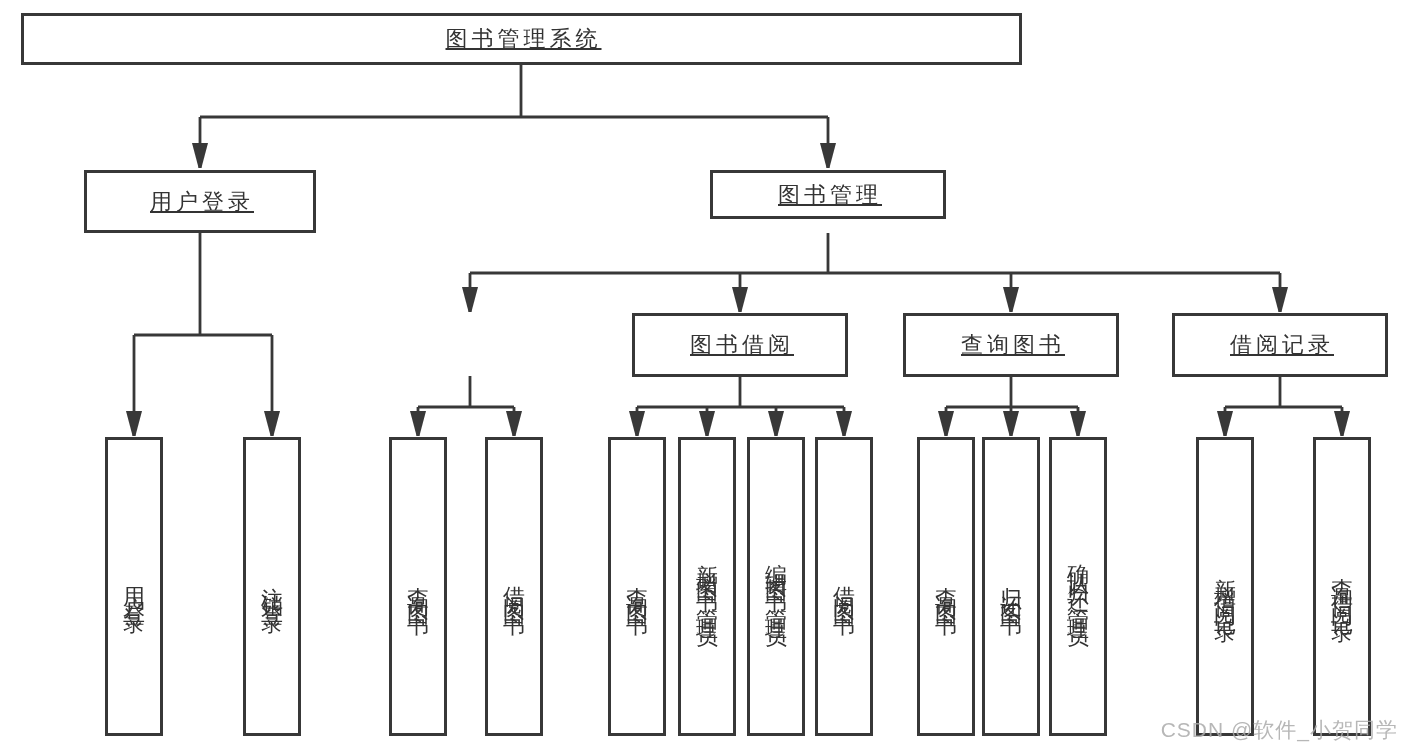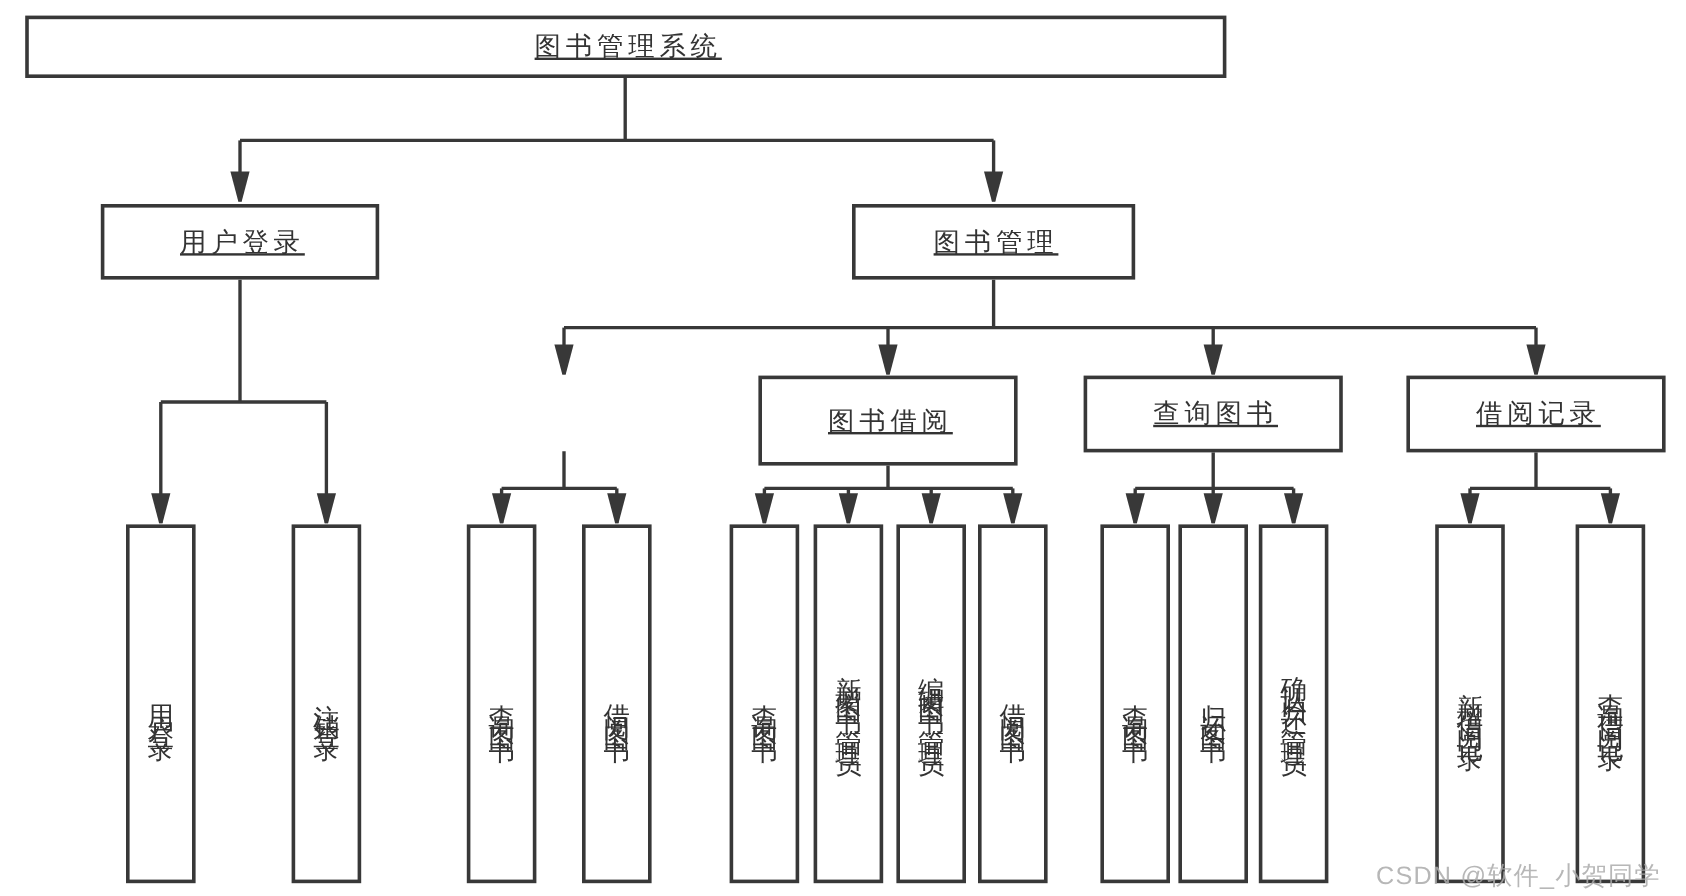--- a/index.html
+++ b/index.html
@@ -59,21 +59,21 @@
     writing-mode: vertical-rl;
     text-orientation: mixed;
     font-size: 22px;
     line-height: 1;
     letter-spacing: 9px;
     color: var(--text);
     white-space: nowrap;
   }
   #watermark {
     position: absolute;
-    right: 21px;
+    right: 7px;
     bottom: 3px;
     font-size: 21px;
     letter-spacing: 1px;
     color: var(--watermark);
     opacity: 0.85;
     z-index: 5;
     pointer-events: none;
   }
 </style>
 </head>
@@ -119,23 +119,23 @@
       <polygon points="1070,411 1086,411 1079.4,436 1076.6,436" fill="#383838"></polygon>
       <path d="M1225 407 V436" stroke="#383838" stroke-width="2.8" fill="none"></path>
       <polygon points="1217,411 1233,411 1226.4,436 1223.6,436" fill="#383838"></polygon>
       <path d="M1342 407 V436" stroke="#383838" stroke-width="2.8" fill="none"></path>
       <polygon points="1334,411 1350,411 1343.4,436 1340.6,436" fill="#383838"></polygon>
     </svg>
 
   <div class="node" style="left:21px; top:13px; width:1001px; height:52px;">图书管理系统</div>
 
   <div class="node" style="left:84px; top:170px; width:232px; height:63px;">用户登录</div>
-  <div class="node" style="left:710px; top:170px; width:236px; height:63px;">图书管理</div>
+  <div class="node" style="left:710px; top:170px; width:236px; height:49px;">图书管理</div>
 
-  <div class="node" style="left:632px; top:313px; width:216px; height:75px;">图书借阅</div>
+  <div class="node" style="left:632px; top:313px; width:216px; height:64px;">图书借阅</div>
   <div class="node" style="left:903px; top:313px; width:216px; height:64px;">查询图书</div>
   <div class="node" style="left:1172px; top:313px; width:216px; height:64px;">借阅记录</div>
 
   <div class="leaf" style="left:105px;">
     <span class="vtext">用户登录</span>
   </div>
   <div class="leaf" style="left:243px;">
     <span class="vtext">注销登录</span>
   </div>
 

